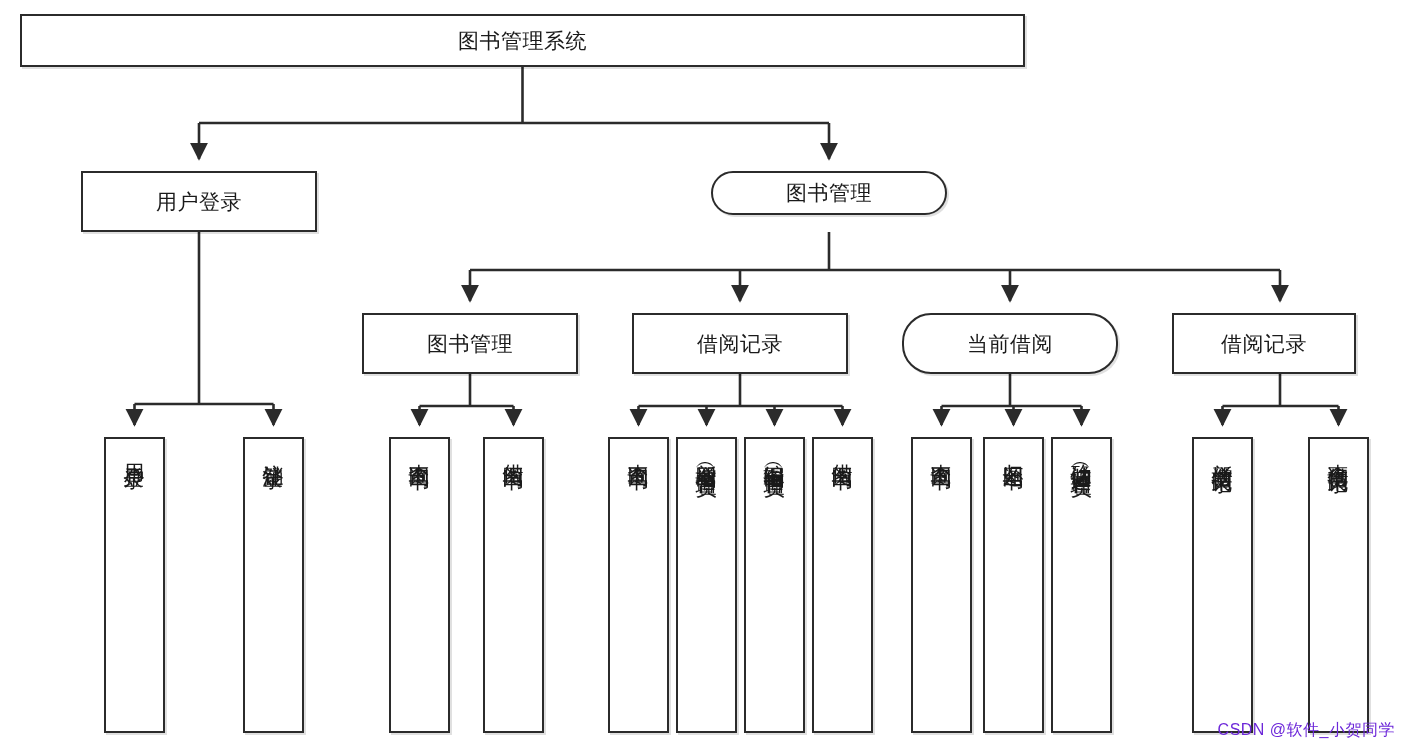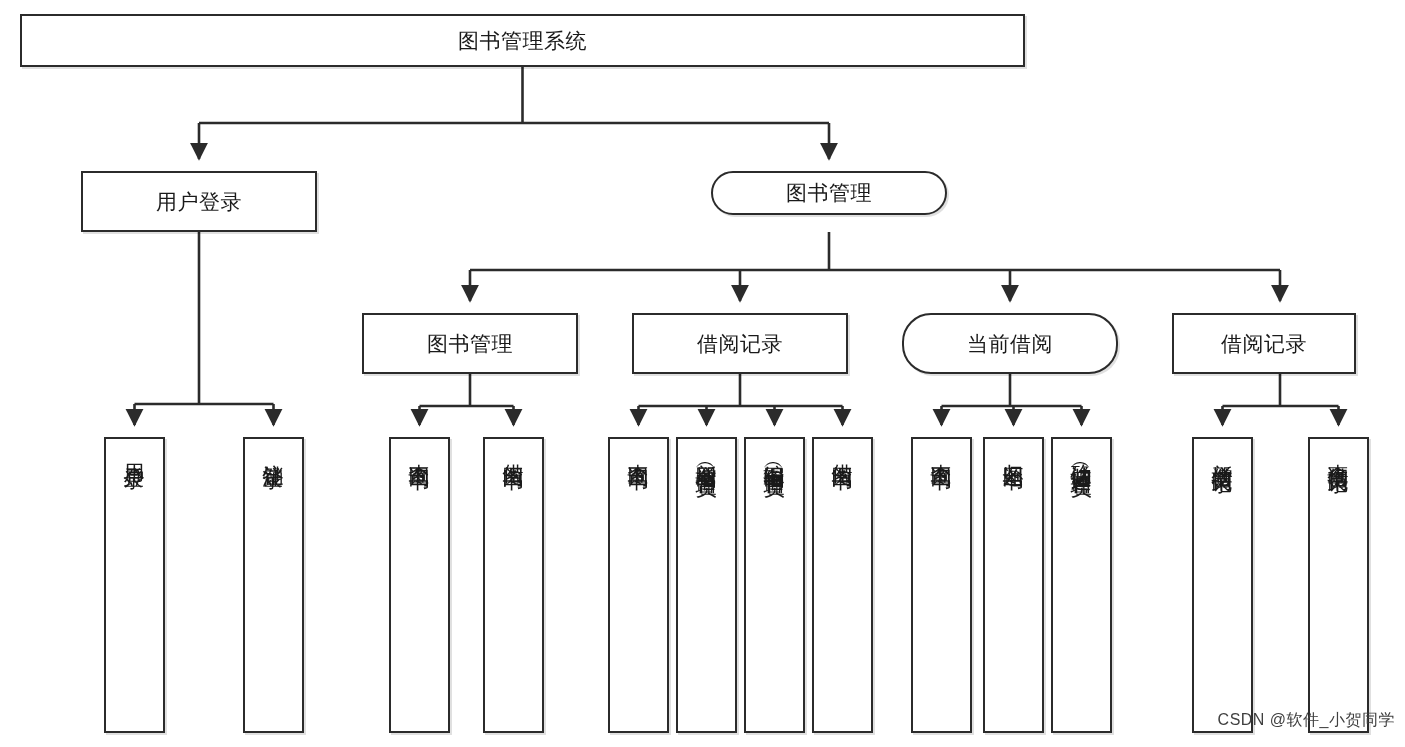--- a/index.html
+++ b/index.html
@@ -51,23 +51,23 @@
     writing-mode: vertical-rl;
     text-orientation: upright;
     font-size: 21px;
     letter-spacing: 2px;
     line-height: 1;
     white-space: nowrap;
   }
   .watermark {
     position: absolute;
     right: 10px;
-    bottom: 16px;
+    bottom: 6px;
     font-size: 16px;
-    color: #404040;
+    color: #6d28d9;
     letter-spacing: 0.5px;
     white-space: nowrap;
     pointer-events: none;
   }
 </style>
 </head>
 <body>
 
 <div id="canvas">
 

